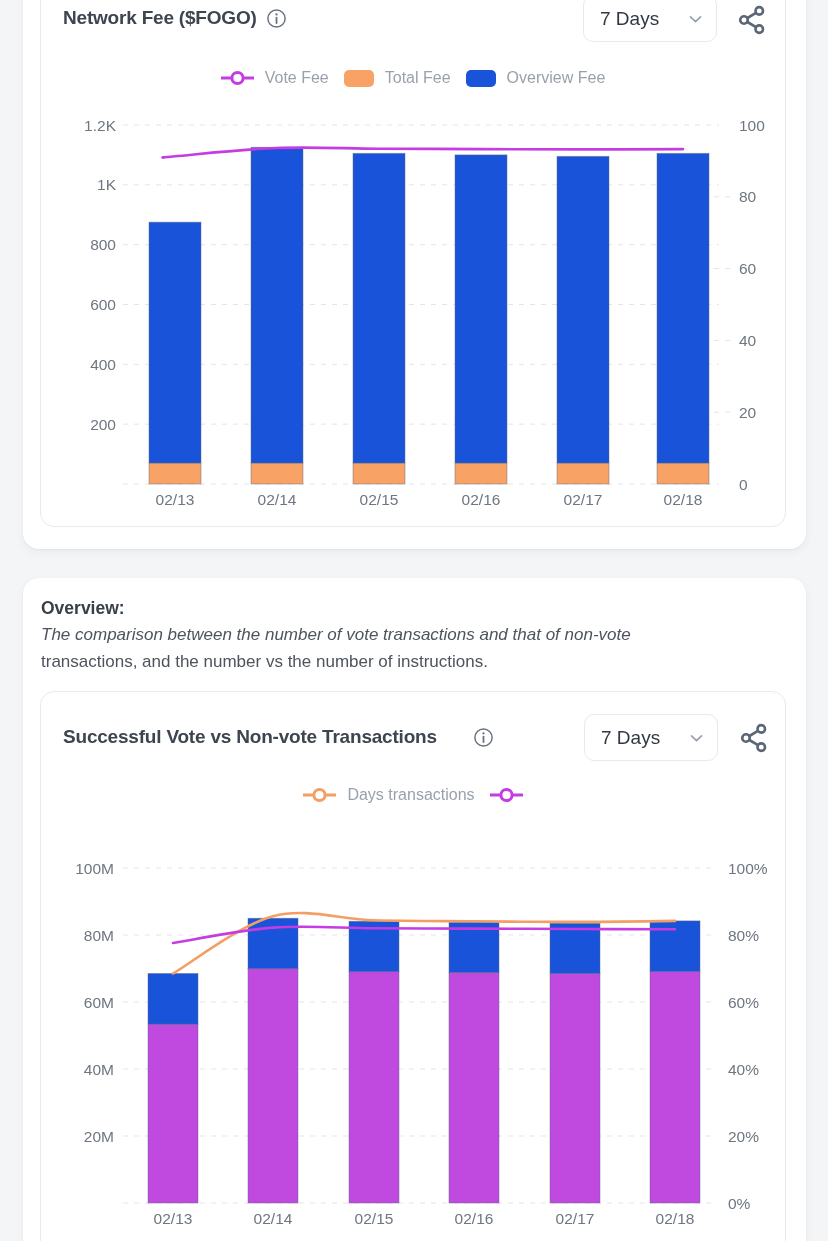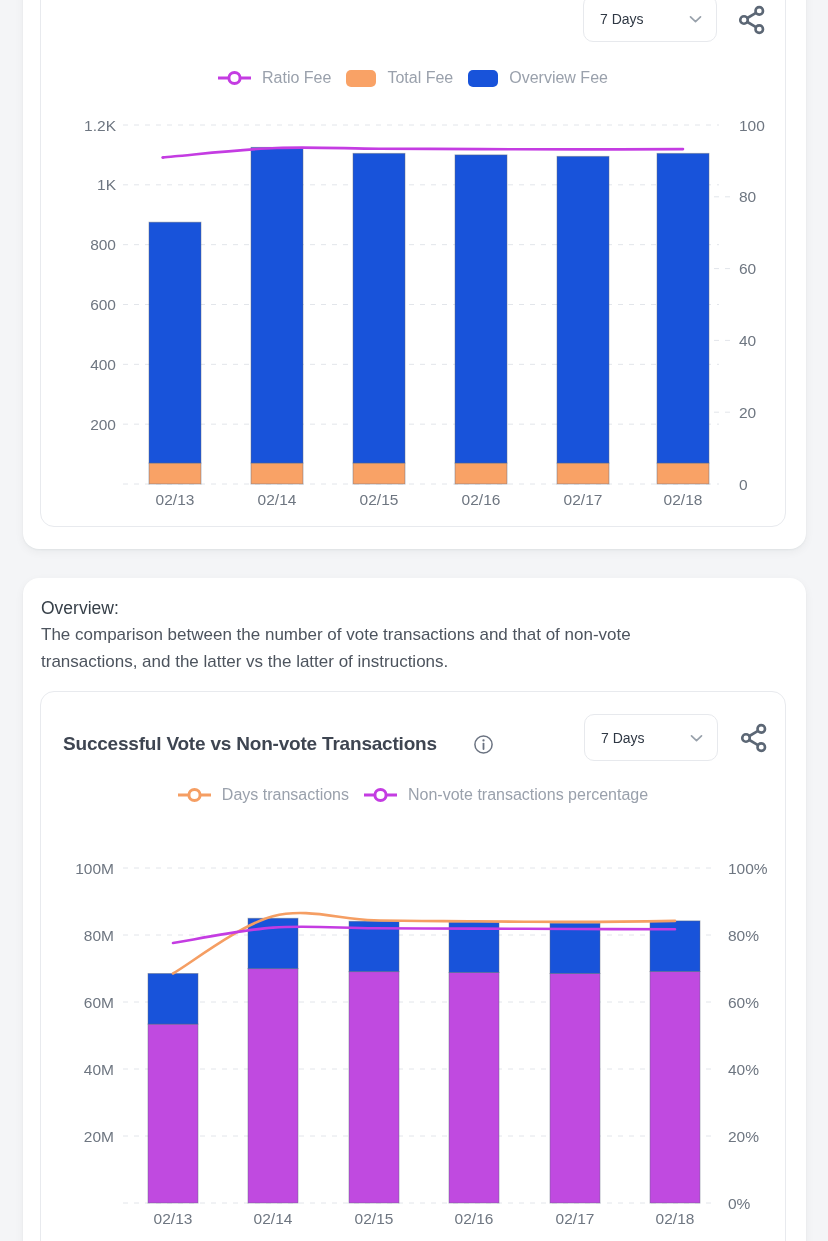--- a/index.html
+++ b/index.html
@@ -14,59 +14,69 @@
   }
   .card1 { left:23px; top:-26px; width:783px; height:575px; }
   .card2 { left:23px; top:578px; width:783px; height:690px; }
   .chart-card {
     position:absolute; background:#fff; border:1px solid #e8eaee; border-radius:14px;
   }
   .card1 .chart-card { left:17px; top:6px; width:746px; height:547px; }
   .card2 .chart-card { left:17px; top:113px; width:746px; height:600px; }
   .title-row { position:absolute; display:flex; align-items:center; gap:9px; }
   .card1 .title-row { left:22px; top:26px; }
-  .card2 .title-row { left:22px; top:41px;gap:36px; }
+  .card2 .title-row { left:22px; top:34px;gap:36px; }
   .card-title { font-size:19px; font-weight:700; color:#3e4551; letter-spacing:-0.2px; }
   .info { display:inline-flex; margin-top:1px; cursor:pointer; }
   .dropdown {
     position:absolute; width:134px; height:47px; background:#fff;
     border:1px solid #e7e9ed; border-radius:10px; display:flex; align-items:center;
     justify-content:space-between; padding:0 14px 0 16px; cursor:pointer;
   }
   .card1 .dropdown { left:542px; top:14px; }
   .card2 .dropdown { left:543px; top:22px; }
-  .dd-label { font-size:14px; color:#2f3844; }
+  .dd-label { font-size:19px; color:#2f3844; }
   .share { position:absolute; display:inline-flex; cursor:pointer; }
   .card1 .share { left:696px; top:24px; }
   .card2 .share { left:698px; top:31px; }
   .legend { position:absolute; left:0; right:0; display:flex; justify-content:center; }
   .card1 .legend { top:88px; }
   .card2 .legend { top:94px; }
   .legend-rows { display:inline-flex; flex-direction:column; align-items:flex-start; gap:7px; }
   .legend-row { display:flex; align-items:center; gap:15px; }
   .legend-item { display:flex; align-items:center; gap:11px; font-size:16px; color:#9aa1ac; cursor:pointer; }
   .swatch { width:30px; height:17px; border-radius:5px; display:inline-block; }
   .chart-svg { position:absolute; left:0; }
   .c1 { top:120px; }
   .c2 { top:154px; }
   svg text.tick { font-size:15.5px; fill:#6e7681; font-family:"Liberation Sans", sans-serif; }
   line.grid { stroke:#e2e5ea; stroke-width:1; stroke-dasharray:5 6; }
   rect.bar { stroke:rgba(93,104,125,.45); stroke-width:1; }
-  .ov-heading { position:absolute; left:18px; top:20px; font-size:17.5px; font-weight:400; color:#374049; }
+  .ov-heading { position:absolute; left:18px; top:20px; font-size:17.5px; font-weight:700; color:#374049; }
   .ov-line { position:absolute; left:18px; font-size:17px; color:#4d545e; }
-  .ov-l0 { top:47px; }
+  .ov-l0 { top:47px;font-style:italic; }
   .ov-l1 { top:74px; }
 </style>
 </head>
 <body>
 
 <div class="page">
 
   <section class="outer-card card1">
     <div class="chart-card">
+      <div class="title-row">
+        <h2 class="card-title">Network Fee ($FOGO)</h2>
+        <span class="info">
+          <svg width="21" height="21" viewBox="0 0 21 21">
+            <circle cx="10.5" cy="10.5" r="8.6" fill="none" stroke="#6a7280" stroke-width="1.5"></circle>
+            <line x1="10.5" y1="9.6" x2="10.5" y2="15" stroke="#6a7280" stroke-width="1.8" stroke-linecap="round"></line>
+            <circle cx="10.5" cy="6.4" r="1.15" fill="#6a7280"></circle>
+          </svg>
+        </span>
+      </div>
       <div class="dropdown">
         <span class="dd-label">7 Days</span>
         <span>
           <svg width="13" height="9" viewBox="0 0 13 9">
             <path d="M1.5 1.8 L6.5 6.6 L11.5 1.8" fill="none" stroke="#98a1ab" stroke-width="1.7" stroke-linecap="round" stroke-linejoin="round"></path>
           </svg>
         </span>
       </div>
       <span class="share">
         <svg width="30" height="30" viewBox="0 0 24 24">
@@ -78,21 +88,21 @@
         </svg>
       </span>
       <div class="legend" id="legend1">
           <div class="legend-rows">
             <div class="legend-row">
               <span class="legend-item">
                 <svg width="33" height="18">
                   <line x1="0" x2="33" y1="9" y2="9" stroke="#c43ce2" stroke-width="3"></line>
                   <circle cx="16.5" cy="9" r="5.6" fill="#fff" stroke="#c43ce2" stroke-width="3"></circle>
                 </svg>
-                <span>Ratio Fee</span>
+                <span>Vote Fee</span>
               </span>
               <span class="legend-item">
                 <span class="swatch" style="background: rgb(249, 162, 102);"></span>
                 <span>Total Fee</span>
               </span>
               <span class="legend-item">
                 <span class="swatch" style="background: rgb(24, 83, 218);"></span>
                 <span>Overview Fee</span>
               </span>
             </div>
@@ -141,21 +151,21 @@
           <text x="440" y="404" text-anchor="middle" class="tick">02/16</text>
           <text x="542" y="404" text-anchor="middle" class="tick">02/17</text>
           <text x="642" y="404" text-anchor="middle" class="tick">02/18</text>
         </svg>
     </div>
   </section>
 
   <section class="outer-card card2">
     <h3 class="ov-heading">Overview:</h3>
     <p class="ov-line ov-l0">The comparison between the number of vote transactions and that of non-vote</p>
-    <p class="ov-line ov-l1">transactions, and the latter vs the latter of instructions.</p>
+    <p class="ov-line ov-l1">transactions, and the number vs the number of instructions.</p>
 
     <div class="chart-card">
       <div class="title-row">
         <h2 class="card-title">Successful Vote vs Non-vote Transactions</h2>
         <span class="info">
           <svg width="21" height="21" viewBox="0 0 21 21">
             <circle cx="10.5" cy="10.5" r="8.6" fill="none" stroke="#6a7280" stroke-width="1.5"></circle>
             <line x1="10.5" y1="9.6" x2="10.5" y2="15" stroke="#6a7280" stroke-width="1.8" stroke-linecap="round"></line>
             <circle cx="10.5" cy="6.4" r="1.15" fill="#6a7280"></circle>
           </svg>
@@ -186,21 +196,20 @@
                   <line x1="0" x2="33" y1="9" y2="9" stroke="#f59e63" stroke-width="3"></line>
                   <circle cx="16.5" cy="9" r="5.6" fill="#fff" stroke="#f59e63" stroke-width="3"></circle>
                 </svg>
                 <span>Days transactions</span>
               </span>
               <span class="legend-item">
                 <svg width="33" height="18">
                   <line x1="0" x2="33" y1="9" y2="9" stroke="#c43ce2" stroke-width="3"></line>
                   <circle cx="16.5" cy="9" r="5.6" fill="#fff" stroke="#c43ce2" stroke-width="3"></circle>
                 </svg>
-                <span>Non-vote transactions percentage</span>
               </span>
             </div>
           </div>
         </div>
       <svg id="chart2" class="chart-svg c2" width="746" height="396" viewBox="0 0 746 396">
           <line x1="82" x2="676" y1="22" y2="22" class="grid"></line>
           <line x1="82" x2="676" y1="89" y2="89" class="grid"></line>
           <line x1="82" x2="676" y1="156" y2="156" class="grid"></line>
           <line x1="82" x2="676" y1="223" y2="223" class="grid"></line>
           <line x1="82" x2="676" y1="290" y2="290" class="grid"></line>

